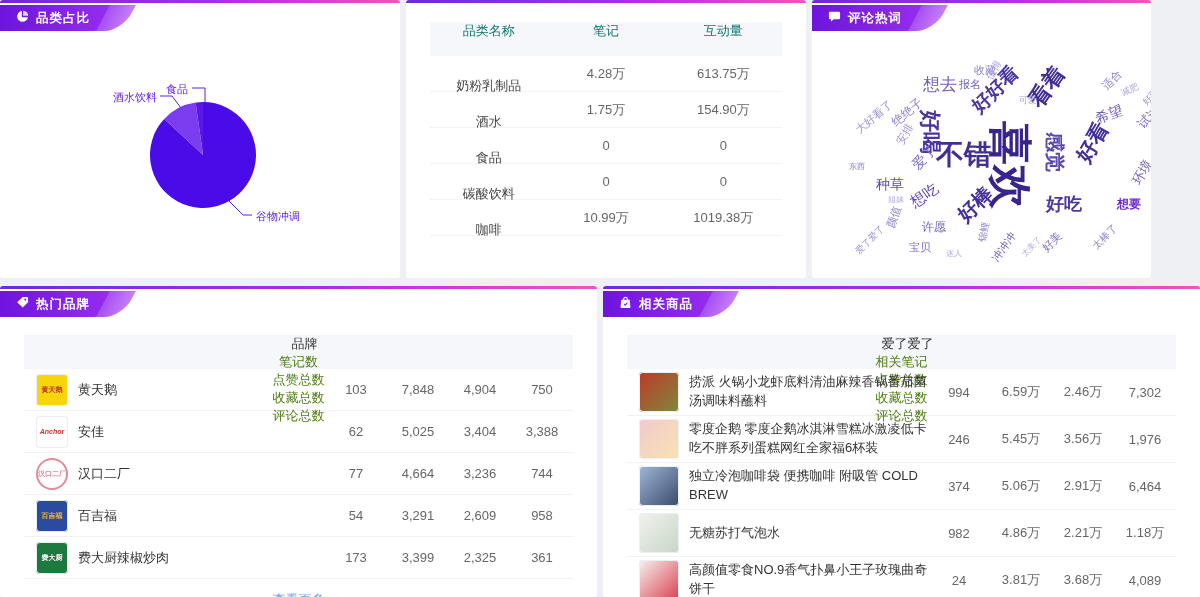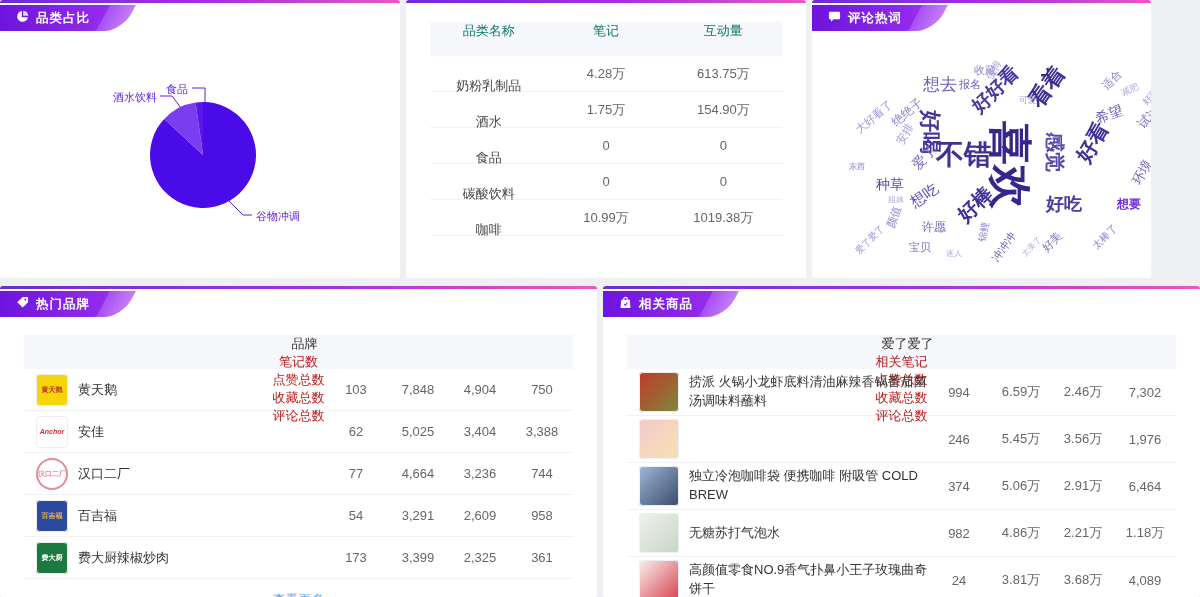--- a/index.html
+++ b/index.html
@@ -40,21 +40,21 @@
   .wc { position:absolute; left:0; top:32px; width:388px; height:244px; }
   .wc-word { position:absolute; white-space:nowrap; line-height:1; }
 
   
   .big-table { margin:18px 24px 0; font-size:13px; }
   .big-table .thead { display:flex; align-items:center; background:#f6f7fb; height:34px; color:#333;flex-direction:column; }
   .big-table .trow { display:flex; align-items:center; border-bottom:1px solid #f2f2f5; }
   .bt-main { flex:1; display:flex; align-items:center; gap:10px; padding-left:12px; text-align:left; }
   .thead .bt-main { padding-left:12px; }
   .bt-num { width:62px; text-align:center; color:#666; flex:0 0 auto; }
-  .thead .bt-num { color:#b91c1c; }
+  .thead .bt-num { color:#4d7c0f; }
   .brand-row { height:42px; }
   .brand-logo { width:32px; height:32px; border-radius:4px; flex:0 0 auto;
     display:flex; align-items:center; justify-content:center; font-size:7px; font-weight:bold;
     box-shadow:0 0 0 1px #eee inset; overflow:hidden; text-align:center; line-height:1.1; }
   .brand-name { color:#333; }
   .prod-row { min-height:46px; padding:3px 0; }
   .prod-thumb { width:40px; height:40px; border-radius:4px; flex:0 0 auto; box-shadow:0 0 0 1px #eceff3 inset; }
   .prod-name { color:#333; line-height:1.45; max-width:252px; display:-webkit-box;
     -webkit-line-clamp:2; -webkit-box-orient:vertical; overflow:hidden; }
   .view-more { display:block; text-align:center; margin-top:12px; font-size:13px;
@@ -312,20 +312,21 @@
           </div>
           <div class="bt-num">994</div>
           <div class="bt-num">6.59万</div>
           <div class="bt-num">2.46万</div>
           <div class="bt-num">7,302</div>
         </div>
 
         <div class="trow prod-row">
           <div class="bt-main">
             <div class="prod-thumb" style="background: linear-gradient(135deg, rgb(242, 201, 207) 0%, rgb(247, 227, 176) 100%);"></div>
+            <span class="prod-name">零度企鹅 零度企鹅冰淇淋雪糕冰激凌低卡吃不胖系列蛋糕网红全家福6杯装</span>
           </div>
           <div class="bt-num">246</div>
           <div class="bt-num">5.45万</div>
           <div class="bt-num">3.56万</div>
           <div class="bt-num">1,976</div>
         </div>
 
         <div class="trow prod-row">
           <div class="bt-main">
             <div class="prod-thumb" style="background: linear-gradient(135deg, rgb(159, 184, 216) 0%, rgb(58, 74, 107) 100%);"></div>

